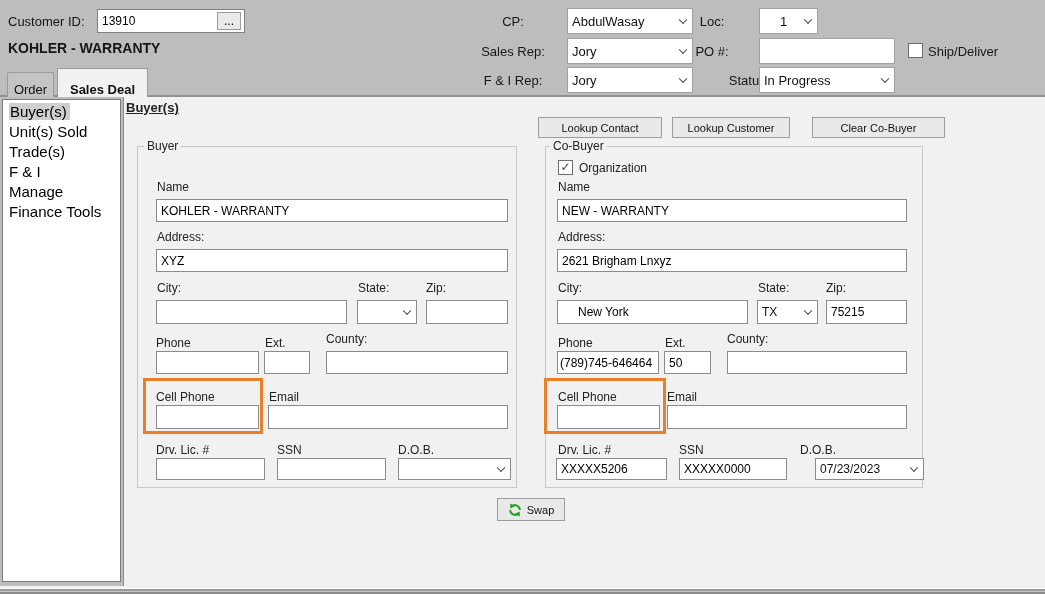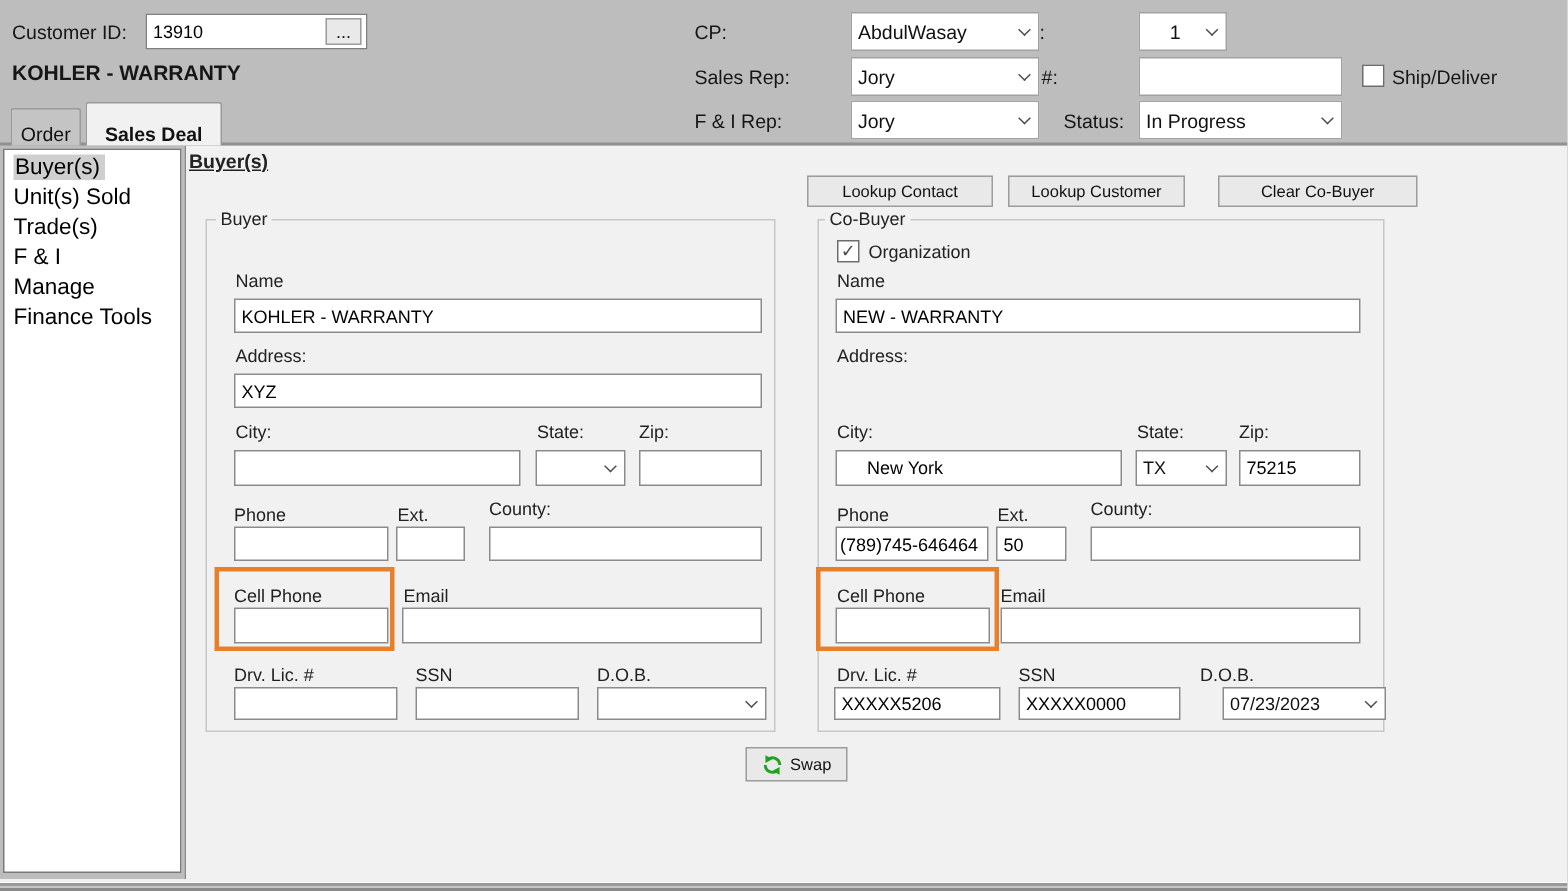--- a/index.html
+++ b/index.html
@@ -2,21 +2,21 @@
 <html><head>
 <meta charset="utf-8">
 <style>
   * { margin:0; padding:0; box-sizing:border-box; }
   html,body { background:#ddd; }
   body { font-family:"Liberation Sans", sans-serif; }
   .window { position:relative; width:1045px; height:594px; background:#bdbdbd; overflow:hidden;
             font-family:"Liberation Sans", sans-serif; color:#111; }
   .abs { position:absolute; }
   .lbl { position:absolute; font-size:13px; color:#161616; white-space:nowrap; }
-  .lbl-r { text-align:left; }
+  .lbl-r { text-align:center; }
   .form-lbl { position:absolute; font-size:12px; color:#222; white-space:nowrap; }
   .tb { position:absolute; background:#fff; border:1px solid #8b8b8b; font:12px "Liberation Sans",sans-serif;
         padding:0 4px; color:#000; outline:none; }
   .combo { position:absolute; background:#fff; border:1px solid #8b8b8b; font-size:12px;
            display:flex; align-items:center; padding:0 16px 0 4px; cursor:default; }
   .combo-top { border-color:#a2a2a2; font-size:13px; }
   .chev { position:absolute; right:6px; top:50%; width:6px; height:6px;
           border-right:1.5px solid #4d4d4d; border-bottom:1.5px solid #4d4d4d;
           transform:translateY(-70%) rotate(45deg); }
   .btn { position:absolute; background:#e9e9e9; border:1px solid #9c9c9c; font-size:11px; color:#111;
@@ -157,20 +157,21 @@
       <div class="groupbox" style="left:421px;top:49px;width:378px;height:342px;">
         <span class="grouplabel" style="left:4px;">Co-Buyer</span>
 
         <span class="checkbox" style="left:12px;top:13px;"><span>✓</span></span>
         <div class="form-lbl" style="left:33px;top:14px;">Organization</div>
 
         <div class="form-lbl" style="left:12px;top:33px;">Name</div>
         <input class="tb" type="text" style="left: 11px; top: 52px; width: 350px; height: 23px;" value="NEW - WARRANTY">
 
         <div class="form-lbl" style="left:12px;top:83px;">Address:</div>
+        <input class="tb" type="text" style="left: 11px; top: 102px; width: 350px; height: 23px;" value="2621 Brigham Lnxyz">
 
         <div class="form-lbl" style="left:12px;top:134px;">City:</div>
         <input class="tb" type="text" style="left: 11px; top: 153px; width: 191px; height: 24px; padding-left: 20px;" value="New York">
         <div class="form-lbl" style="left:212px;top:134px;">State:</div>
         <div class="combo" style="left:211px;top:153px;width:61px;height:24px;">
           <span>TX</span>
           <span class="chev"></span>
         </div>
         <div class="form-lbl" style="left:280px;top:134px;">Zip:</div>
         <input class="tb" type="text" style="left: 280px; top: 153px; width: 81px; height: 24px;" value="75215">

